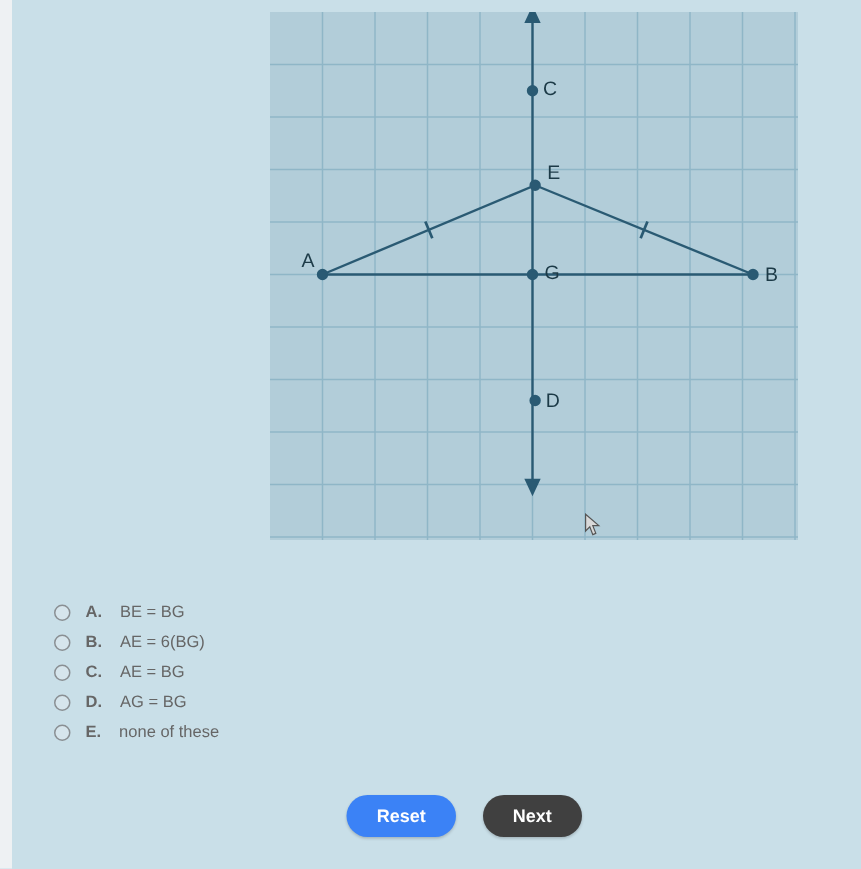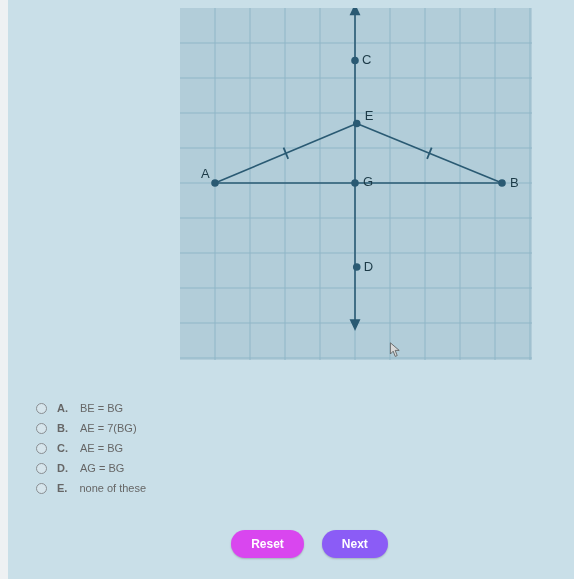--- a/index.html
+++ b/index.html
@@ -52,22 +52,22 @@
     .btn {
       padding: 7px 20px;
       border-radius: 18px;
       color: #fff;
       font-size: 12px;
       font-weight: bold;
       cursor: pointer;
       border: none;
       box-shadow: 0 1px 2px rgba(0,0,0,.2);
     }
-    .btn-reset { background: #d946ef; margin-left: 45px; }
-    .btn-next  { background: #8b5cf6; }
+    .btn-reset { background: #3b82f6; margin-left: 45px; }
+    .btn-next  { background: #404040; }
     .cursor {
       position: absolute;
       left: 388px; top: 342px;
       width: 16px; height: 16px;
       pointer-events: none;
     }
   </style>
 </head>
 <body>
 
@@ -125,21 +125,21 @@
 
 <div class="answers">
   <label class="answer-row">
     <span class="radio"></span>
     <span class="letter">A.</span>
     <span class="eq">BE = BG</span>
   </label>
   <label class="answer-row">
     <span class="radio"></span>
     <span class="letter">B.</span>
-    <span class="eq">AE = 7(BG)</span>
+    <span class="eq">AE = 6(BG)</span>
   </label>
   <label class="answer-row">
     <span class="radio"></span>
     <span class="letter">C.</span>
     <span class="eq">AE = BG</span>
   </label>
   <label class="answer-row">
     <span class="radio"></span>
     <span class="letter">D.</span>
     <span class="eq">AG = BG</span>

